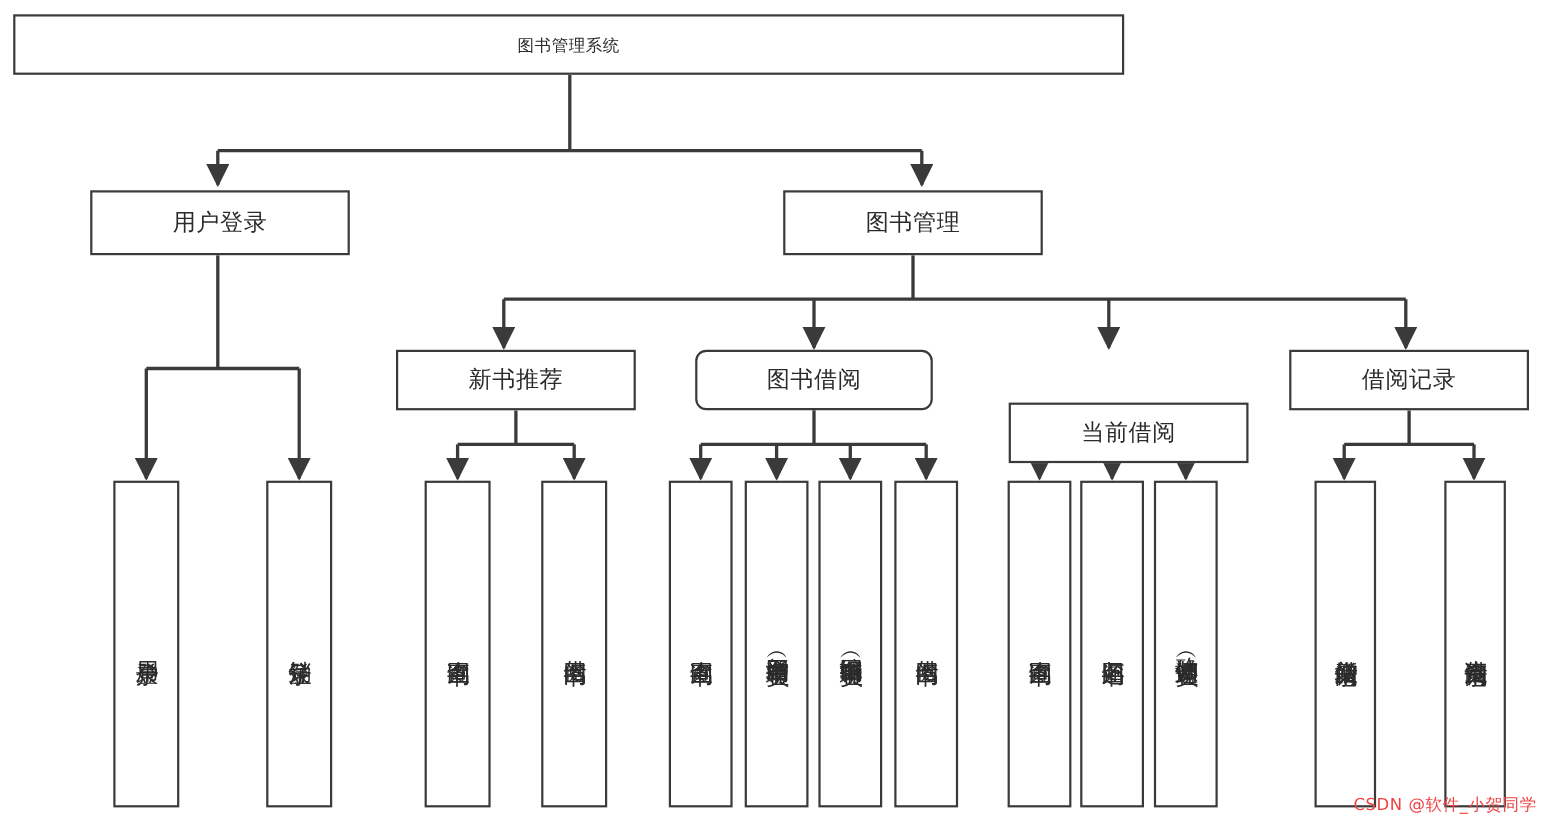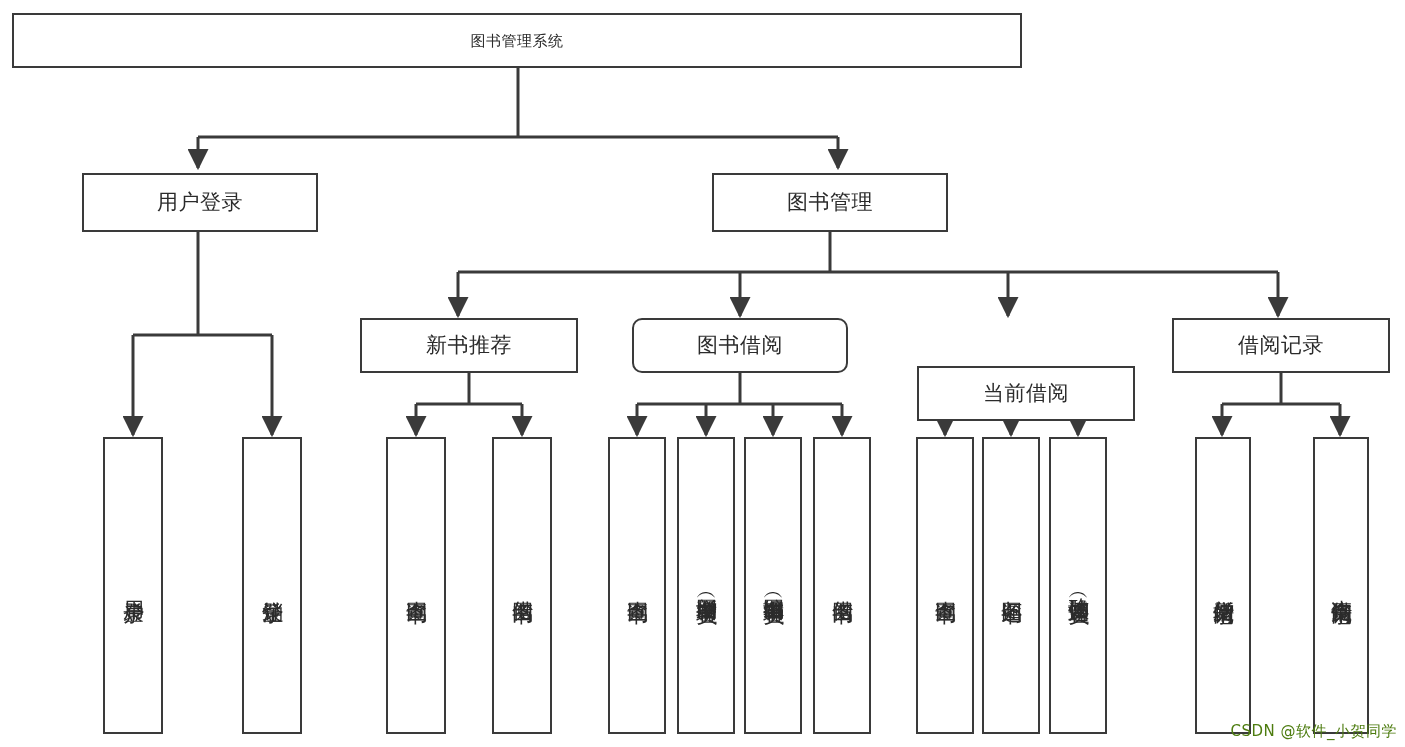--- a/index.html
+++ b/index.html
@@ -56,21 +56,21 @@
     line-height: 1.22;
     letter-spacing: 1px;
     white-space: nowrap;
     text-align: center;
   }
   .watermark {
     position: absolute;
     right: 8px;
     bottom: 6px;
     font-size: 15px;
-    color: #4d7c0f;
+    color: #ef4444;
     letter-spacing: 0.5px;
     white-space: nowrap;
     user-select: none;
   }
 </style>
 </head>
 <body>
 
 <div id="canvas">
 

